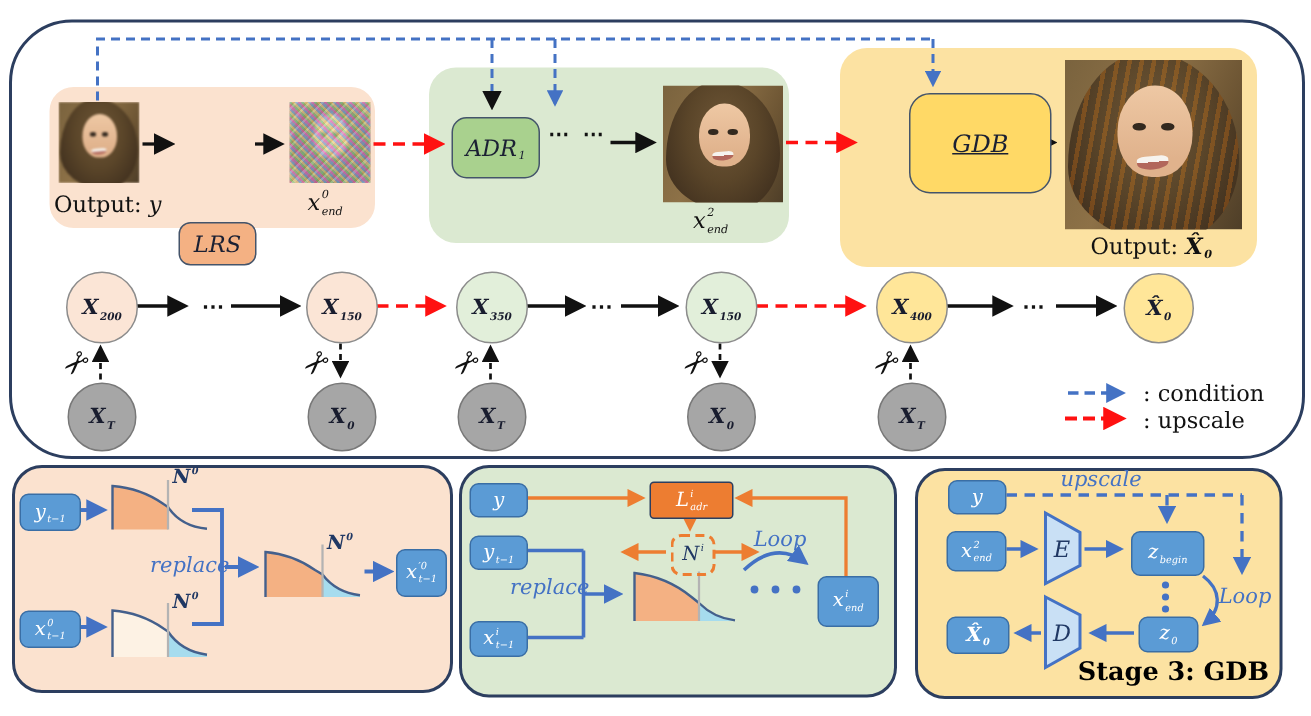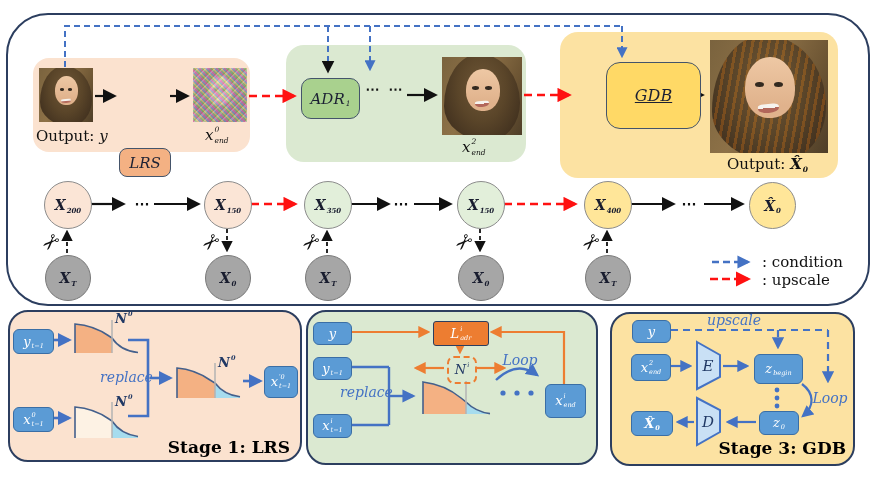--- a/index.html
+++ b/index.html
@@ -440,21 +440,20 @@
   <div class="abs bluetxt" style="left:100px;top:369px;width:48px;text-align:center;font-size:14px;"><span>replace</span></div>
   <div class="abs bbox" style="left:264px;top:366px;width:32px;height:30px;">
     <span class="mv">
         <i>x</i>
         <span class="mv-s">
           <sup>′0</sup>
           <sub>t−1</sub>
         </span>
       </span>
   </div>
-  <div class="abs stage-label" style="left:150px;top:437px;width:140px;"><span>Stage 1: LRS</span></div>
 
   <div class="abs bbox" style="left:313px;top:322px;width:37px;height:21px;">
       <span>y</span>
     </div>
   <div class="abs obox" style="left:433px;top:321px;width:54px;height:23px;">
     <span class="mv">
         <i>L</i>
         <span class="mv-s">
           <sup>i</sup>
           <sub>adr</sub>

